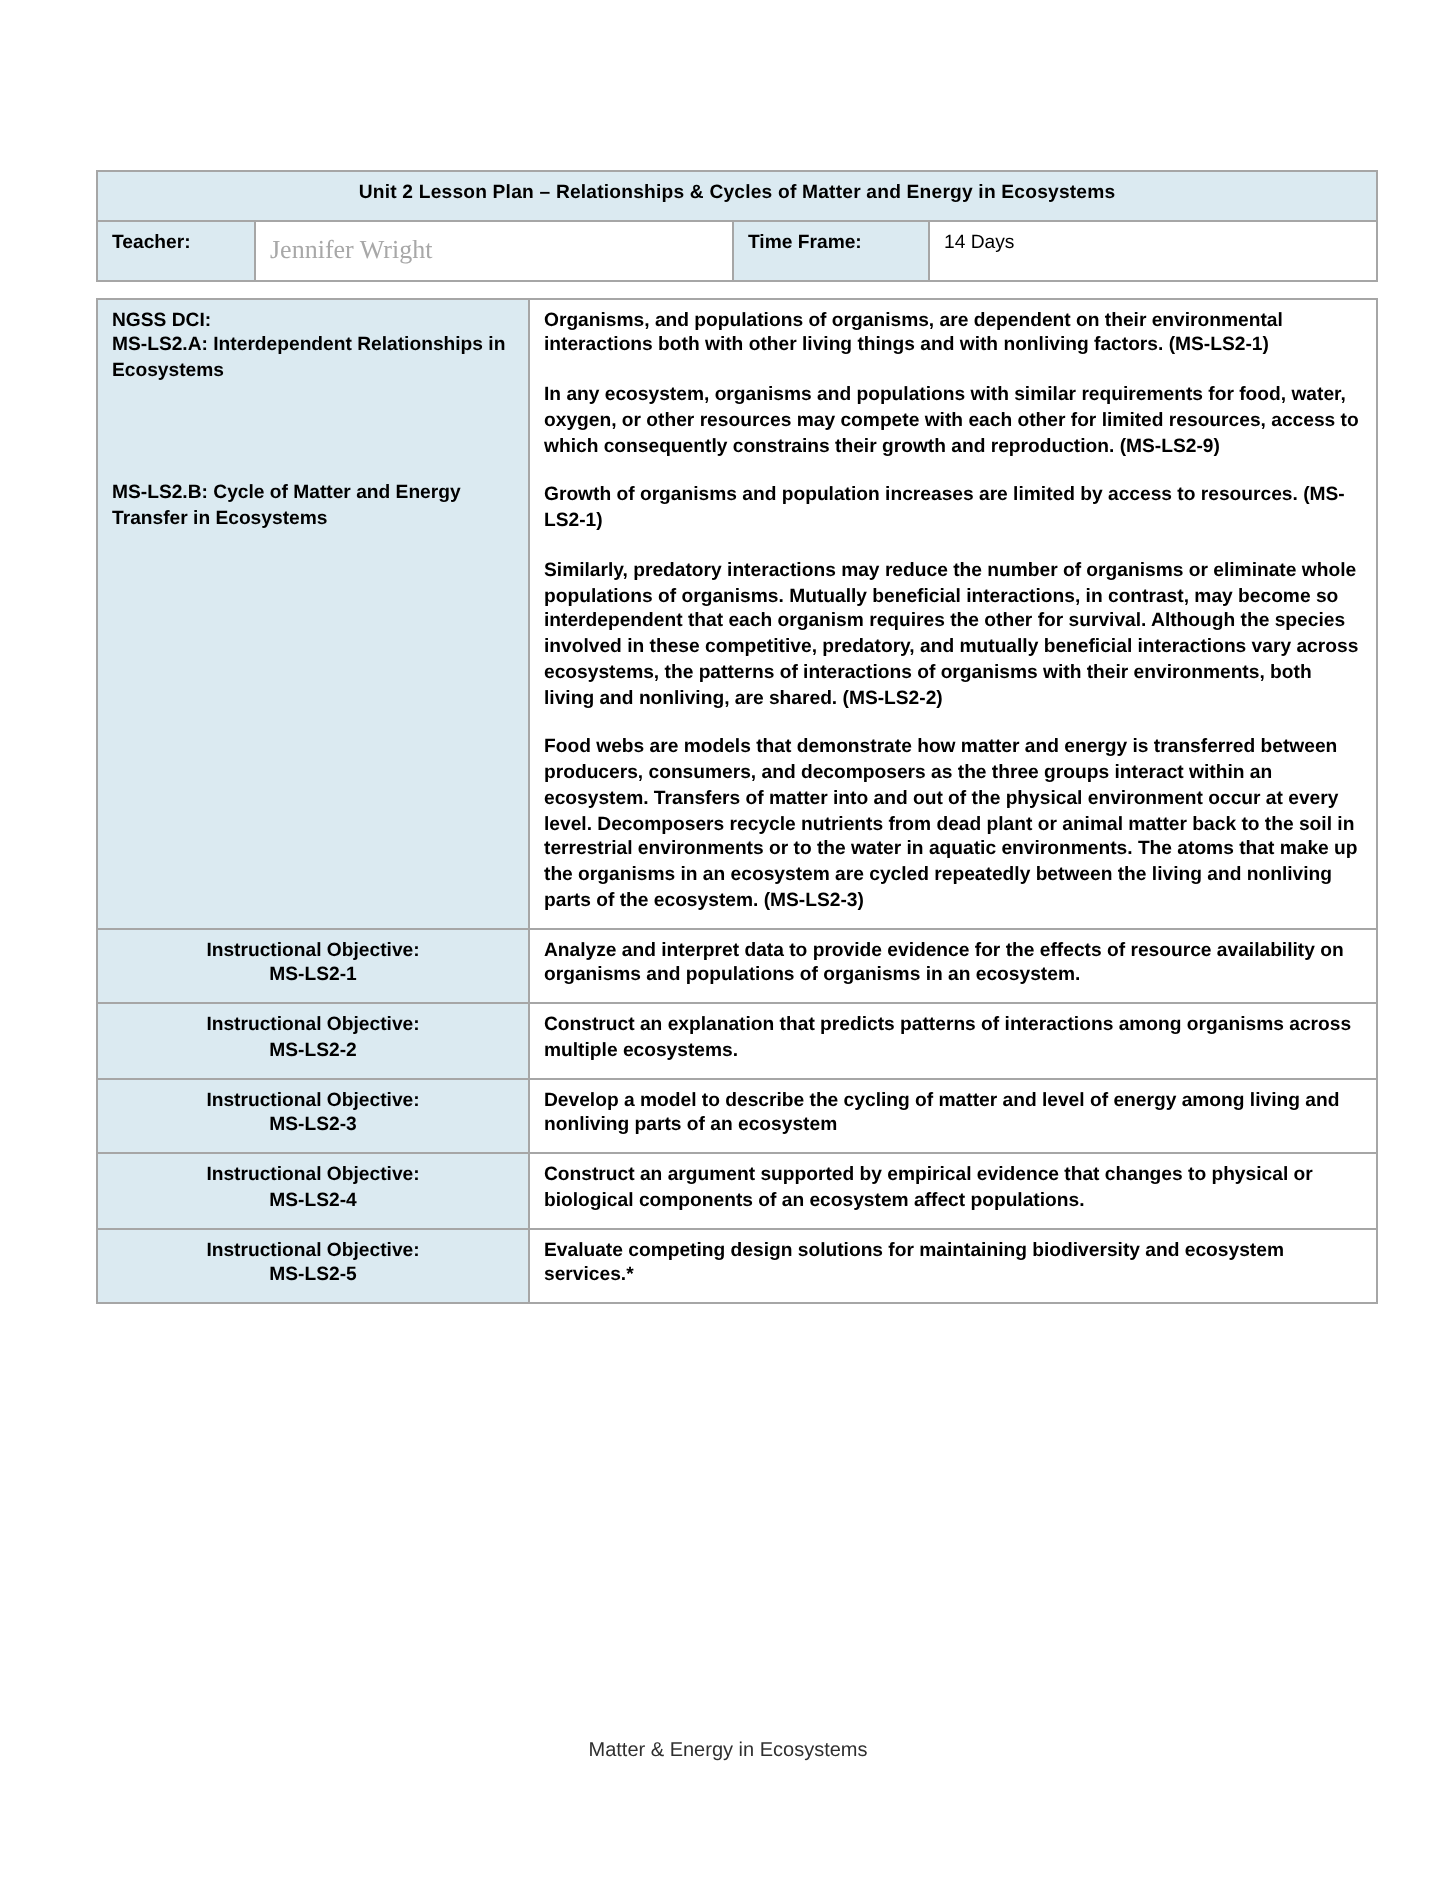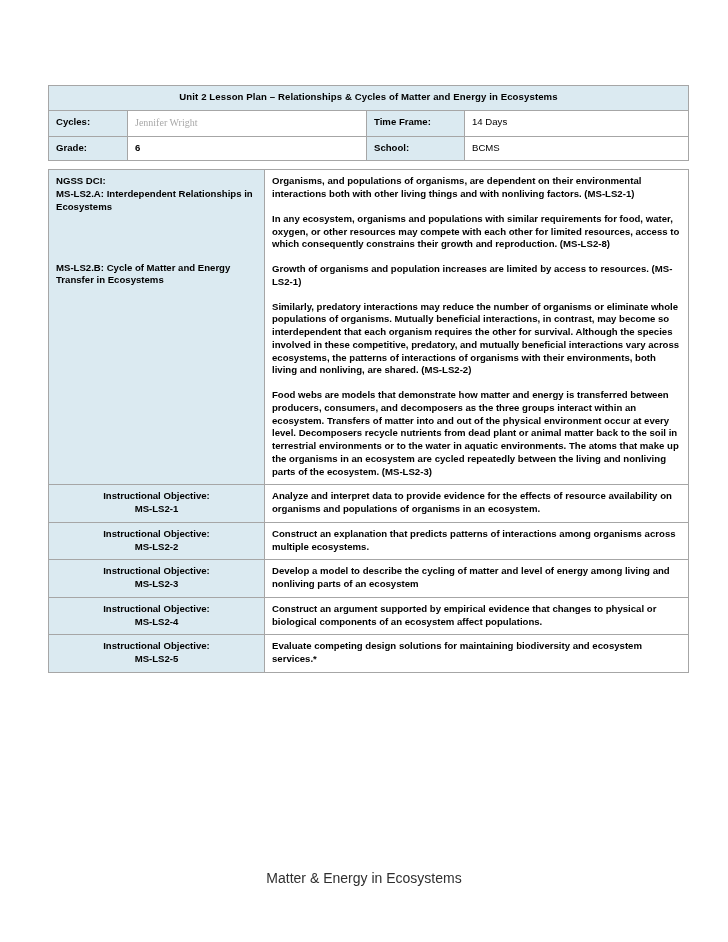--- a/index.html
+++ b/index.html
@@ -73,21 +73,21 @@
     font-size: 9.6px;
     padding-top: 8px;
     padding-bottom: 9px;
   }
   .value-cell.bold {
     font-weight: bold;
   }
   .teacher-name {
     font-family: "Liberation Serif", serif;
     color: #a8a8a8;
-    font-size: 10px;
+    font-size: 13px;
     font-weight: normal;
   }
 
   
   .table-gap {
     height: 8px;
   }
 
   td.ngss-label {
     font-weight: bold;
@@ -126,21 +126,21 @@
     display: block;
   }
 
   
   .footer {
     position: absolute;
     left: 0;
     top: 870px;
     width: 728px;
     text-align: center;
-    font-size: 14px;
+    font-size: 10px;
     color: #2f2f2f;
   }
 </style>
 </head>
 <body>
 
 <div class="page">
 
   <div class="doc-body">
 
@@ -149,32 +149,26 @@
         <col style="width:79px">
         <col style="width:239px">
         <col style="width:98px">
         <col style="width:224px">
       </colgroup>
       <tbody>
         <tr>
           <td class="shade title-cell" colspan="4">Unit 2 Lesson Plan – Relationships &amp; Cycles of Matter and Energy in Ecosystems</td>
         </tr>
         <tr>
-          <td class="shade label-cell">Cycles:</td>
+          <td class="shade label-cell">Teacher:</td>
           <td class="white value-cell">
             <span class="teacher-name">Jennifer Wright</span>
           </td>
           <td class="shade label-cell">Time Frame:</td>
           <td class="white value-cell">14 Days</td>
-        </tr>
-        <tr>
-          <td class="shade label-cell">Grade:</td>
-          <td class="white value-cell bold">6</td>
-          <td class="shade label-cell">School:</td>
-          <td class="white value-cell">BCMS</td>
         </tr>
       </tbody>
     </table>
 
     <div class="table-gap"></div>
 
     <table class="doc-table">
       <colgroup>
         <col style="width:216px">
         <col style="width:424px">
@@ -182,21 +176,21 @@
       <tbody>
         <tr>
           <td class="shade ngss-label">
             <div>NGSS DCI:</div>
             <div>MS-LS2.A: Interdependent Relationships in Ecosystems</div>
             <div style="height:48px"></div>
             <div>MS-LS2.B: Cycle of Matter and Energy Transfer in Ecosystems</div>
           </td>
           <td class="white ngss-body">
             <p>Organisms, and populations of organisms, are dependent on their environmental interactions both with other living things and with nonliving factors. (MS-LS2-1)</p>
-            <p>In any ecosystem, organisms and populations with similar requirements for food, water, oxygen, or other resources may compete with each other for limited resources, access to which consequently constrains their growth and reproduction. (MS-LS2-8)</p>
+            <p>In any ecosystem, organisms and populations with similar requirements for food, water, oxygen, or other resources may compete with each other for limited resources, access to which consequently constrains their growth and reproduction. (MS-LS2-9)</p>
             <p>Growth of organisms and population increases are limited by access to resources. (MS-LS2-1)</p>
             <p>Similarly, predatory interactions may reduce the number of organisms or eliminate whole populations of organisms. Mutually beneficial interactions, in contrast, may become so interdependent that each organism requires the other for survival. Although the species involved in these competitive, predatory, and mutually beneficial interactions vary across ecosystems, the patterns of interactions of organisms with their environments, both living and nonliving, are shared. (MS-LS2-2)</p>
             <p>Food webs are models that demonstrate how matter and energy is transferred between producers, consumers, and decomposers as the three groups interact within an ecosystem. Transfers of matter into and out of the physical environment occur at every level. Decomposers recycle nutrients from dead plant or animal matter back to the soil in terrestrial environments or to the water in aquatic environments. The atoms that make up the organisms in an ecosystem are cycled repeatedly between the living and nonliving parts of the ecosystem. (MS-LS2-3)</p>
           </td>
         </tr>
 
         <tr>
           <td class="shade obj-label">
             <span>Instructional Objective:</span>
             <span class="obj-label-line2">MS-LS2-1</span>

